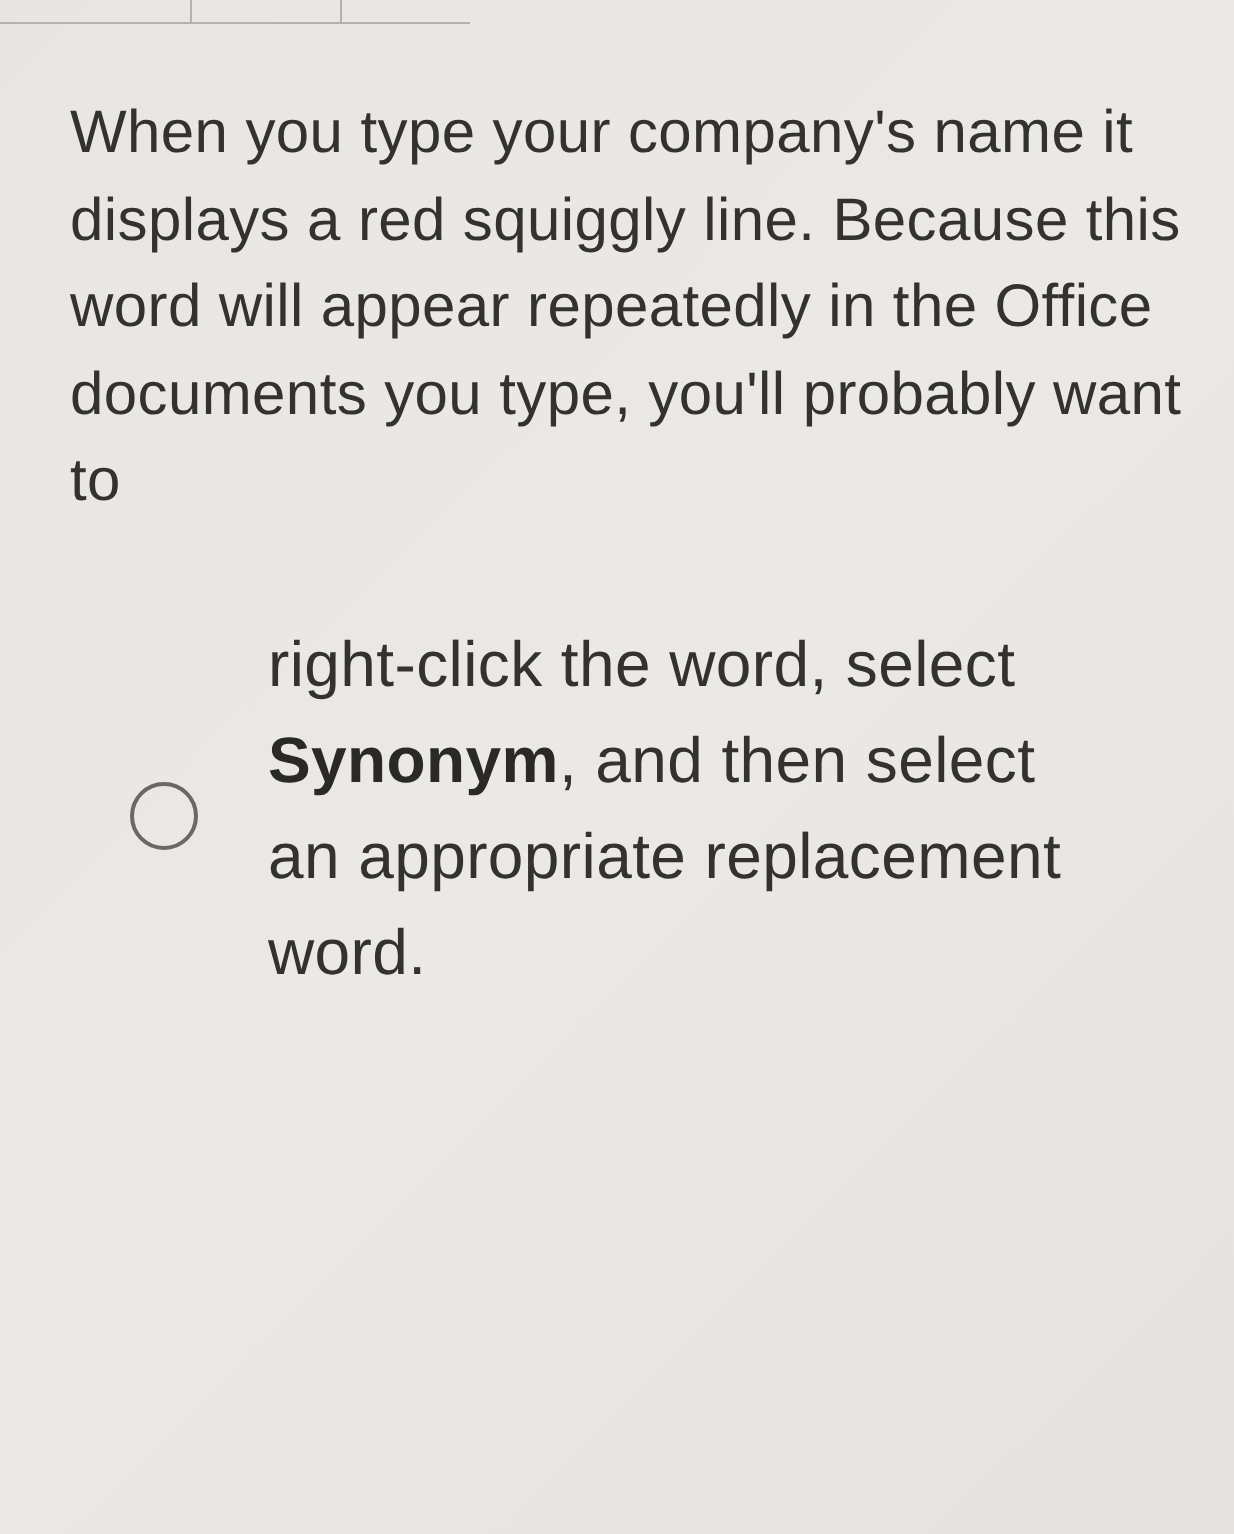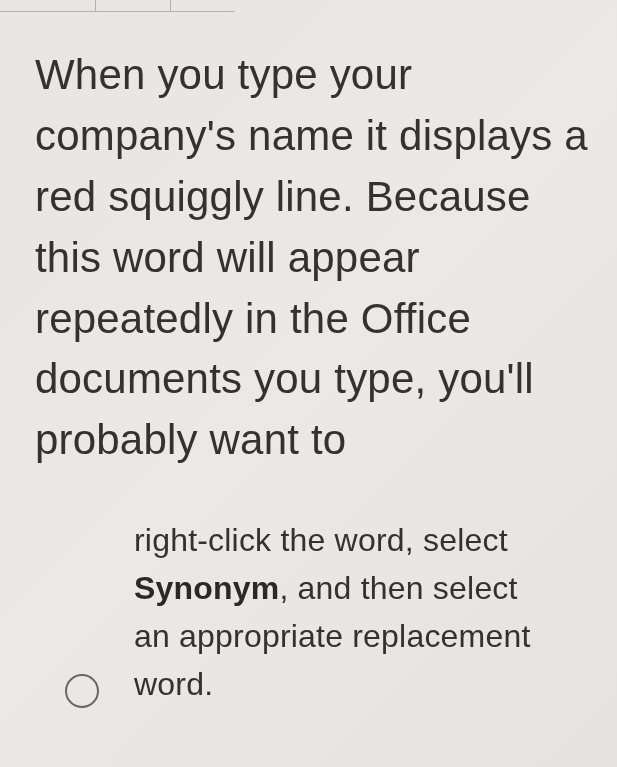--- a/index.html
+++ b/index.html
@@ -36,30 +36,30 @@
     .tab-fragment::after {
       content: '';
       position: absolute;
       left: 170px;
       top: 0;
       width: 1px;
       height: 12px;
       background: #b5b2ae;
     }
     .question-text {
-      font-size: 42px;
+      font-size: 30px;
       line-height: 1.45;
       color: #333230;
       margin-top: 15px;
       letter-spacing: 0.2px;
       font-weight: 400;
     }
     .option-row {
       display: flex;
-      align-items: flex-end;
+      align-items: center;
       margin-top: 45px;
       padding-left: 30px;
     }
     .radio-circle {
       flex-shrink: 0;
       width: 34px;
       height: 34px;
       border: 2.5px solid #6a6865;
       border-radius: 50%;
       margin-top: 8px;

